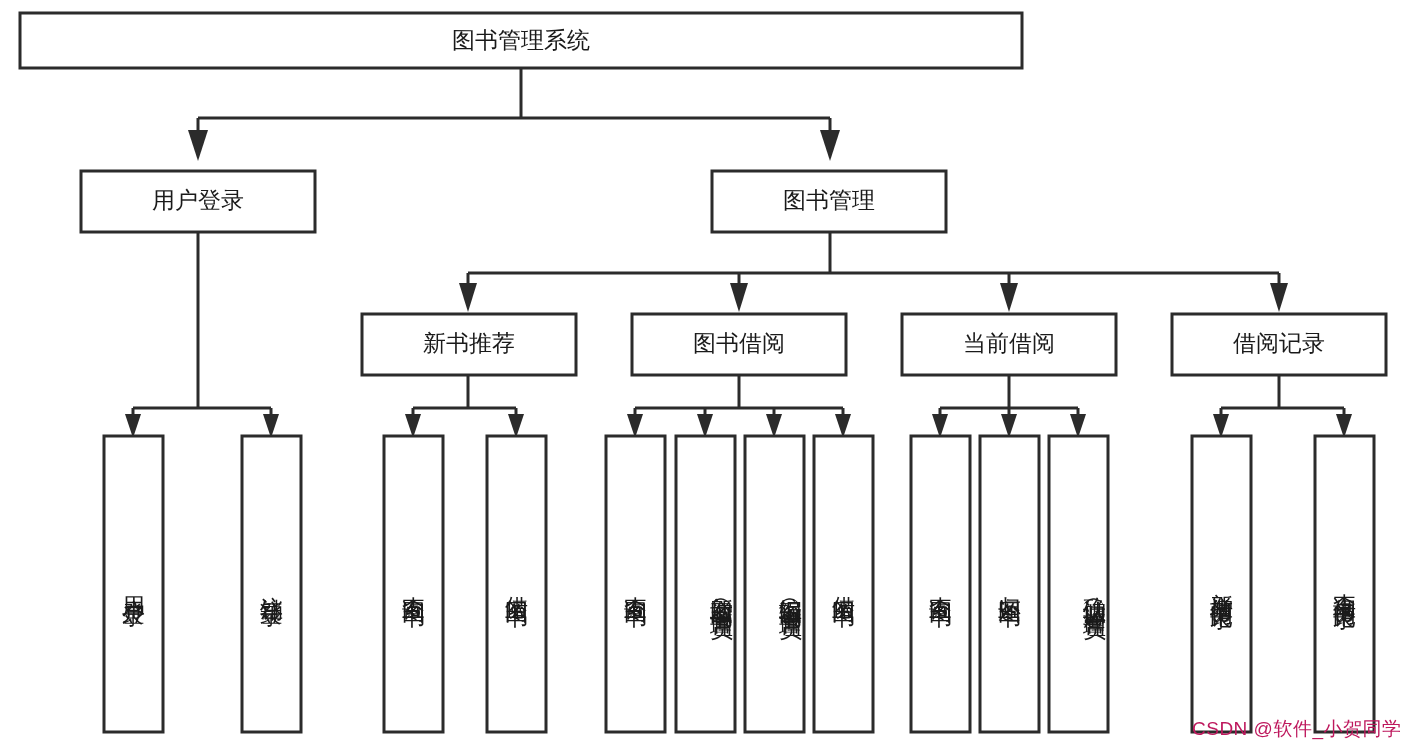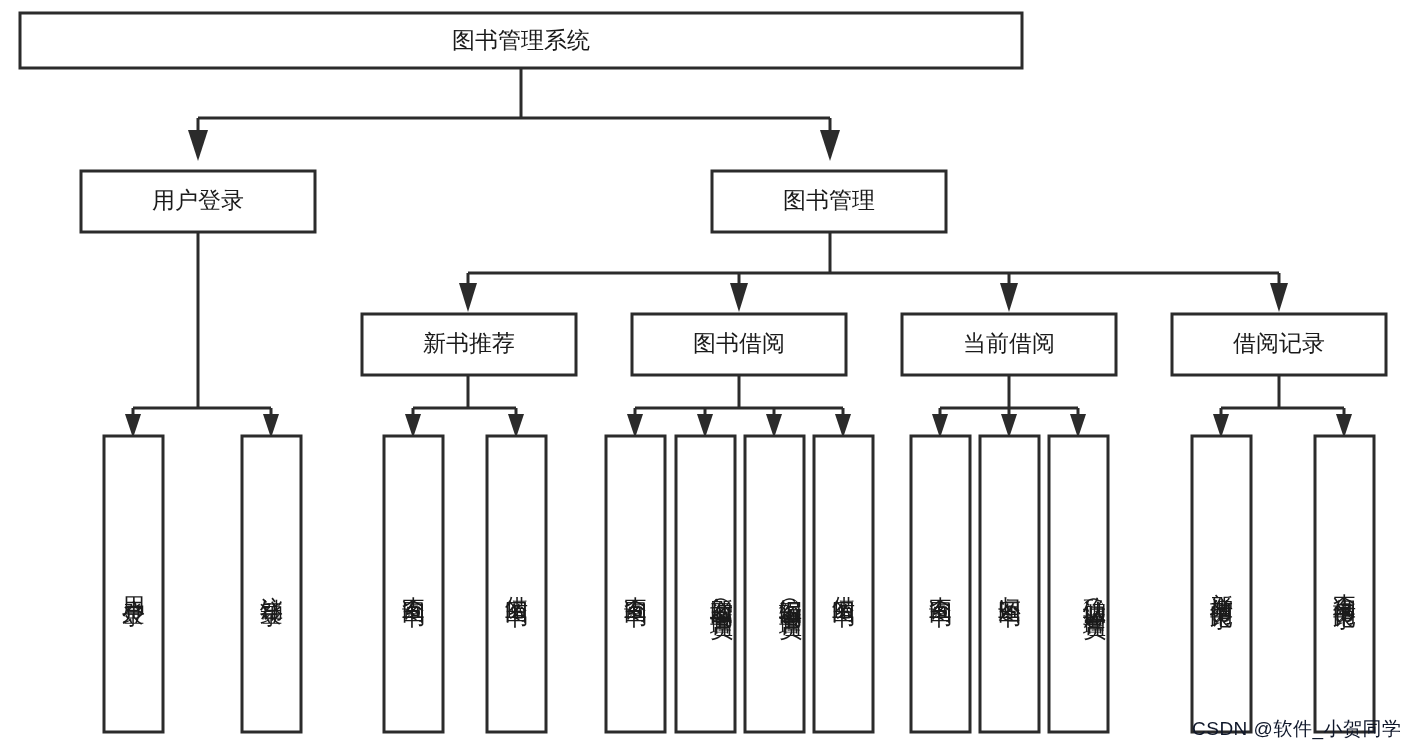--- a/index.html
+++ b/index.html
@@ -63,21 +63,21 @@
     align-items: center;
     justify-content: center;
     text-align: center;
     white-space: nowrap;
     pointer-events: none;
   }
   .watermark {
     position: absolute;
     font-family: "Liberation Sans", "DejaVu Sans", sans-serif;
     font-size: 19px;
-    color: #0f172a;
+    color: #be185d;
     white-space: nowrap;
     letter-spacing: 0.5px;
   }
 </style>
 </head>
 <body>
 
 <div id="diagram-root">
 
   <svg id="tree-svg" viewBox="0 0 1405 747">

